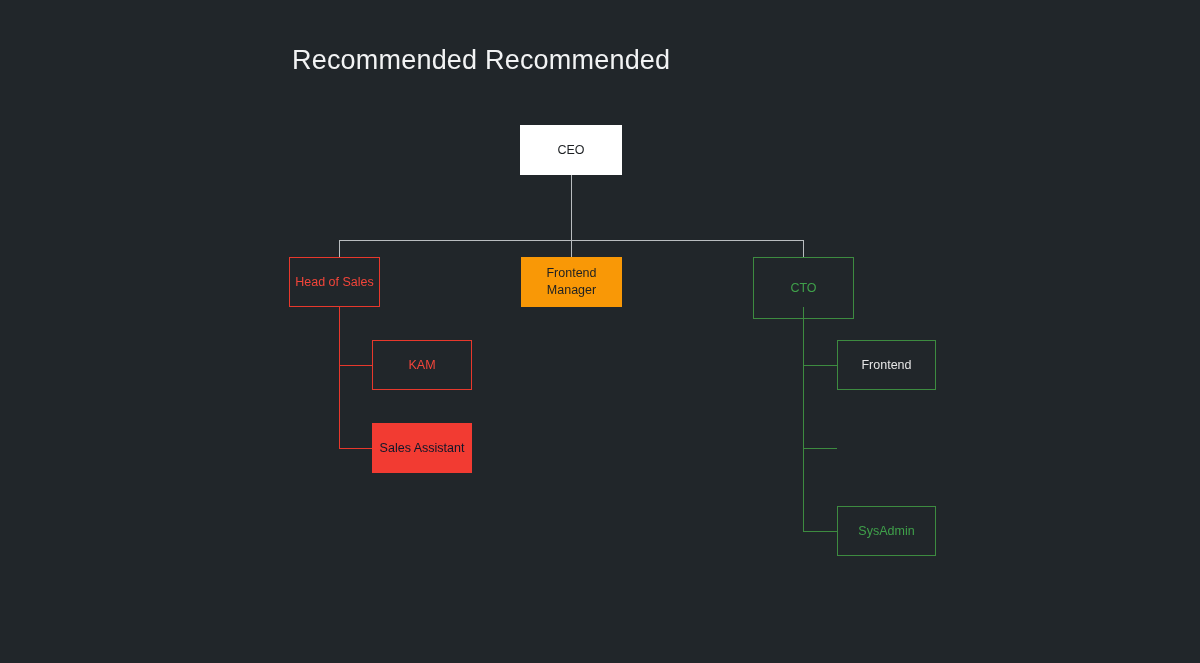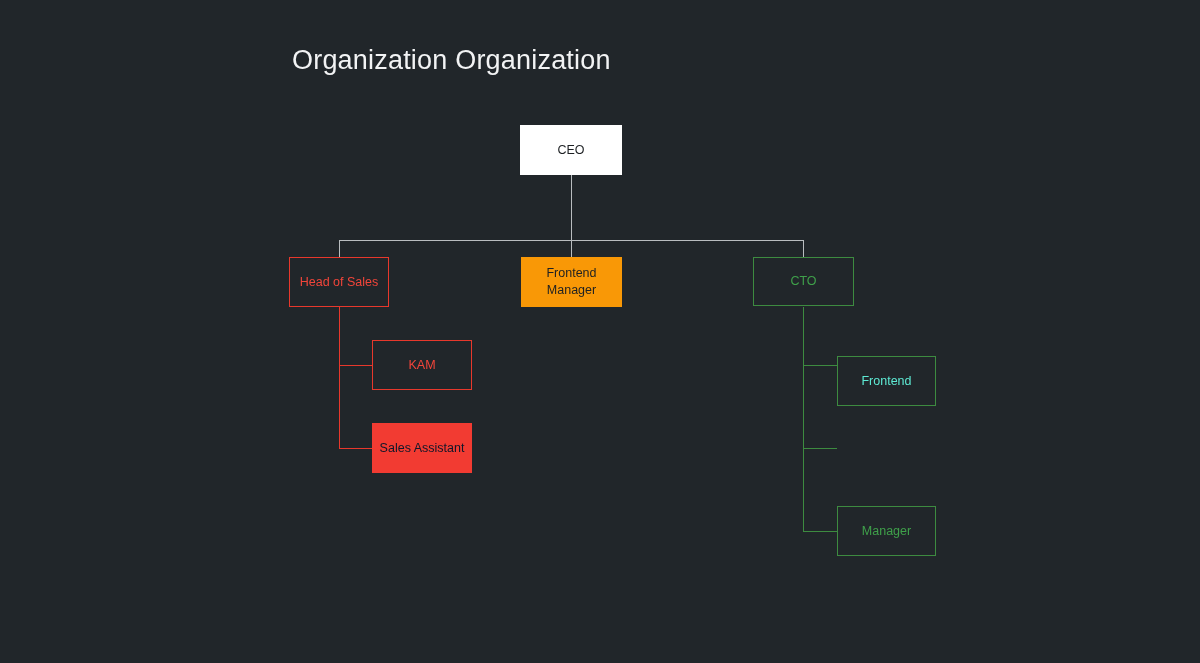--- a/index.html
+++ b/index.html
@@ -43,63 +43,63 @@
     z-index: 1;
   }
   .edge.h { height: 1px; }
   .edge.v { width: 1px; }
 </style>
 </head>
 <body>
 
 <div id="canvas">
 
-  <div id="title">Organization Organization</div>
+  <div id="title">Recommended Recommended</div>
 
   <div class="edge v" style="left:571px; top:175px; height:65px; background:#b9bdc0;"></div>
   <div class="edge h" style="left:339px; top:240px; width:465px; background:#b9bdc0;"></div>
   <div class="edge v" style="left:339px; top:240px; height:17px; background:#b9bdc0;"></div>
   <div class="edge v" style="left:571px; top:240px; height:17px; background:#b9bdc0;"></div>
   <div class="edge v" style="left:803px; top:240px; height:17px; background:#b9bdc0;"></div>
 
   <div class="edge v" style="left:339px; top:307px; height:142px; background:#e8382c;"></div>
   <div class="edge h" style="left:339px; top:365px; width:33px; background:#e8382c;"></div>
   <div class="edge h" style="left:339px; top:448px; width:33px; background:#e8382c;"></div>
 
   <div class="edge v" style="left:803px; top:307px; height:225px; background:#3d8b40;"></div>
   <div class="edge h" style="left:803px; top:365px; width:34px; background:#3d8b40;"></div>
   <div class="edge h" style="left:803px; top:448px; width:34px; background:#3d8b40;"></div>
   <div class="edge h" style="left:803px; top:531px; width:34px; background:#3d8b40;"></div>
 
   <div class="node filled" style="left:520px; top:125px; width:102px; height:50px; background:#ffffff; border-color:#ffffff; color:#1d2023;">
     <span>CEO</span>
   </div>
 
-  <div class="node outline" style="left:289px; top:257px; width:100px; height:50px; border-color:#e8382c; color:#f2453a;">
+  <div class="node outline" style="left:289px; top:257px; width:91px; height:50px; border-color:#e8382c; color:#f2453a;">
     <span>Head of Sales</span>
   </div>
 
   <div class="node filled" style="left:521px; top:257px; width:101px; height:50px; background:#f99806; border-color:#f99806; color:#1d2023;">
     <span style="display:block; max-width:70px;">Frontend Manager</span>
   </div>
 
-  <div class="node outline" style="left:753px; top:257px; width:101px; height:49px; border-color:#3d8b40; color:#3fa04a;">
+  <div class="node outline" style="left:753px; top:257px; width:101px; height:62px; border-color:#3d8b40; color:#3fa04a;">
     <span>CTO</span>
   </div>
 
   <div class="node outline" style="left:372px; top:340px; width:100px; height:50px; border-color:#e8382c; color:#f2453a;">
     <span>KAM</span>
   </div>
 
   <div class="node filled" style="left:372px; top:423px; width:100px; height:50px; background:#f23b32; border-color:#f23b32; color:#0f172a;">
     <span>Sales Assistant</span>
   </div>
 
-  <div class="node outline" style="left:837px; top:340px; width:99px; height:50px; border-color:#3d8b40; color:#5eead4;margin-top:16px;">
+  <div class="node outline" style="left:837px; top:340px; width:99px; height:50px; border-color:#3d8b40; color:#e5e5e5;">
     <span>Frontend</span>
   </div>
 
 
   <div class="node outline" style="left:837px; top:506px; width:99px; height:50px; border-color:#3d8b40; color:#3fa04a;">
-    <span>Manager</span>
+    <span>SysAdmin</span>
   </div>
 
 </div>
 
 </body></html>

